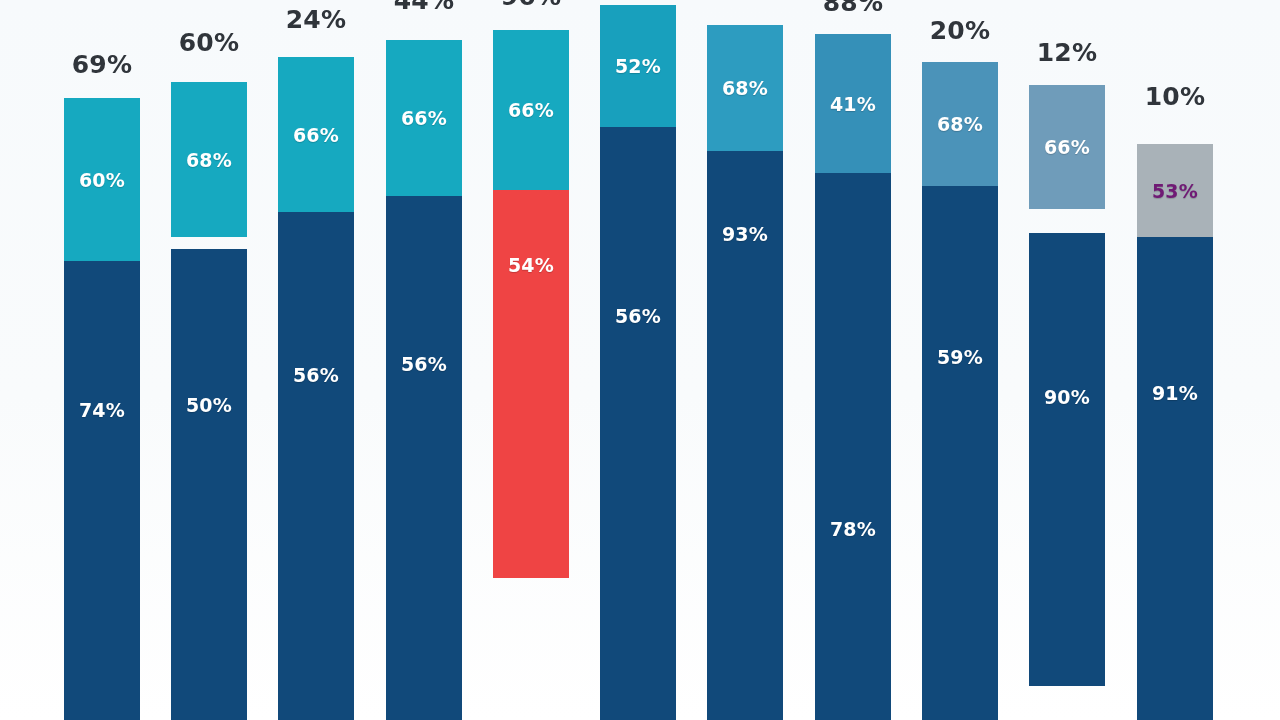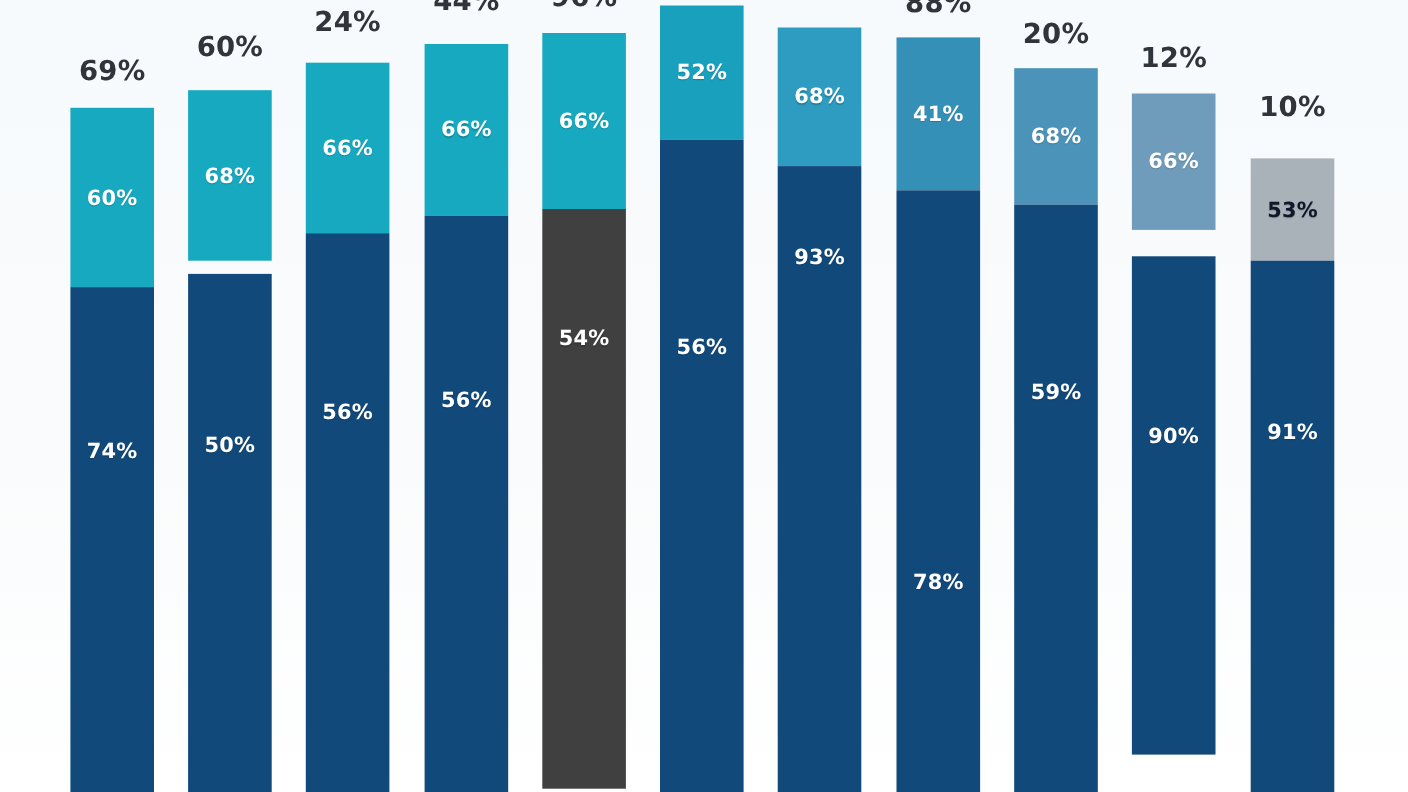--- a/index.html
+++ b/index.html
@@ -46,21 +46,21 @@
   }
   .seg-label {
     color: #ffffff;
     font-size: 19px;
     font-weight: 700;
     letter-spacing: 0.2px;
     text-shadow: 0 1px 1px rgba(0,0,0,0.18);
     white-space: nowrap;
   }
   .seg-label.on-grey {
-    color: #0f172a;
+    color: #701a75;
   }
   .top-label {
     position: absolute;
     left: 0;
     width: 100%;
     text-align: center;
     color: #30353b;
     font-size: 25px;
     font-weight: 700;
     letter-spacing: 0.2px;
@@ -106,21 +106,21 @@
         </div>
         <div class="seg" style="top: 156px; height: 524px; background: rgb(17, 73, 122); align-items: flex-start; padding-top: 157px;">
           <span class="seg-label">56%</span>
         </div>
       </div>
       <div class="top-label" style="left: 386px; width: 76px; top: -14px; position: absolute;">44%</div>
       <div class="bar-group" style="left: 493px; width: 76px; height: 690px;">
         <div class="seg" style="top: 0px; height: 160px; background: rgb(22, 169, 192);">
           <span class="seg-label">66%</span>
         </div>
-        <div class="seg" style="top: 160px; height: 527px; background: #404040; align-items: flex-start; padding-top: 107px;">
+        <div class="seg" style="top: 160px; height: 388px; background: #ef4444; align-items: flex-start; padding-top: 64px;">
           <span class="seg-label">54%</span>
         </div>
       </div>
       <div class="top-label" style="left: 493px; width: 76px; top: -18px; position: absolute;">96%</div>
       <div class="bar-group" style="left: 600px; width: 76px; height: 715px;">
         <div class="seg" style="top: 0px; height: 122px; background: rgb(24, 160, 189);">
           <span class="seg-label">52%</span>
         </div>
         <div class="seg" style="top: 122px; height: 593px; background: rgb(17, 73, 122); align-items: flex-start; padding-top: 178px;">
           <span class="seg-label">56%</span>

